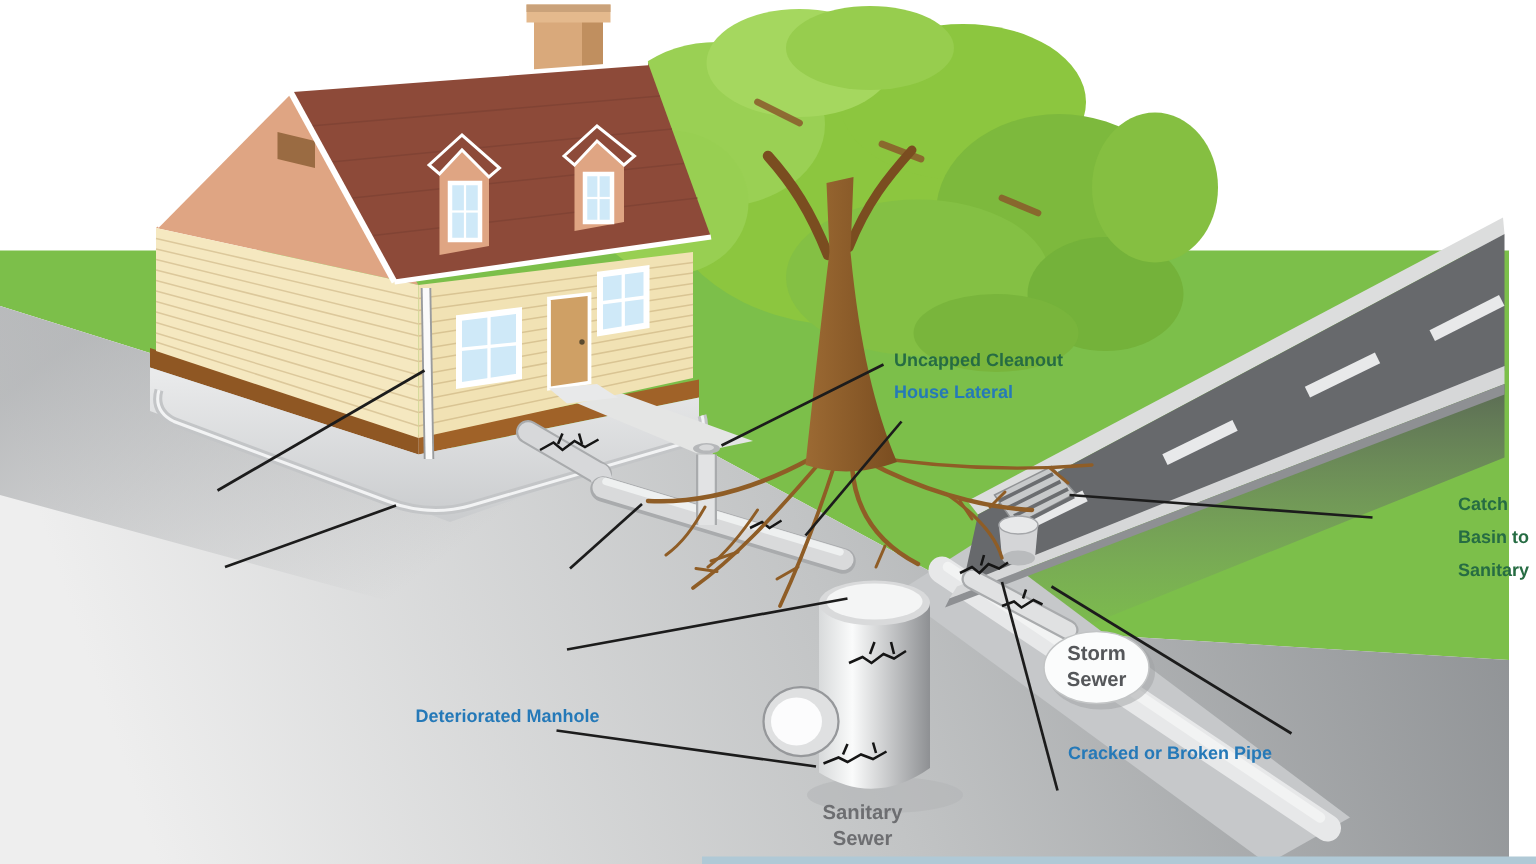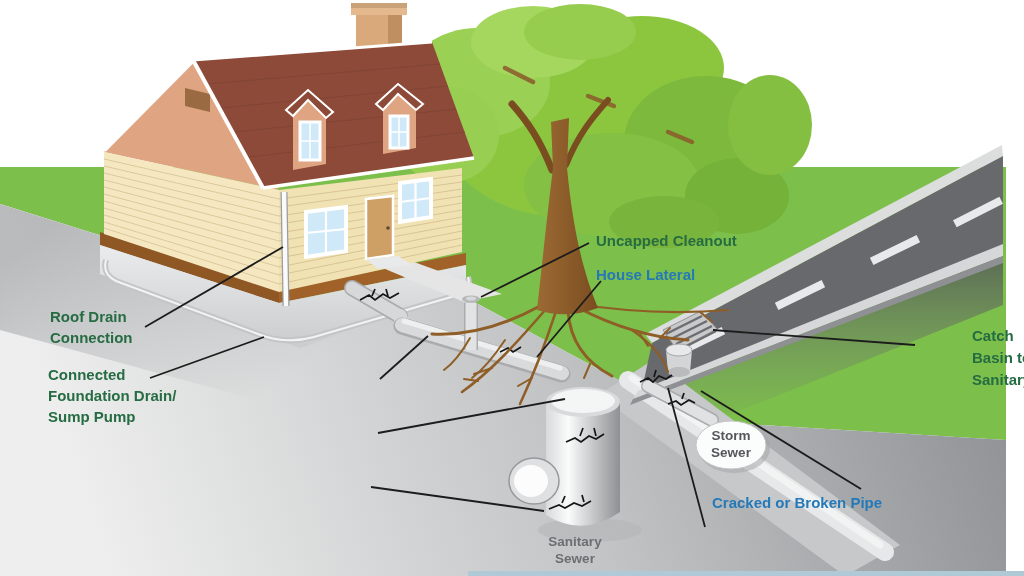--- a/index.html
+++ b/index.html
@@ -1,19 +1,19 @@
 <!DOCTYPE html>
 <html style="--label-green: #266c43; --label-blue: #2579b8; --label-gray: #6d6e71; --oval-text: #55575a; --grass: #7cbf4a; --road: #67696c; --curb: #d6d7d8; --roof: #8d4a39; --gable: #dfa583; --siding: #f5e8c0; --canopy: #8cc63f; --trunk: #8a5a2b; --leader: #1c1c1c; --underground-dark: #8b8e91; --underground-light: #eeeeee; --pipe-light: #e0e1e2; --bottom-strip: #b0c9d6;"><head>
 <meta charset="utf-8">
 <style>
   html,body{margin:0;padding:0;background:#fff;}
   .stage{position:relative;width:1024px;height:576px;background:#fff;overflow:hidden;
          font-family:"Liberation Sans",sans-serif;}
   .stage svg{position:absolute;left:0;top:0;}
-  .lbl{position:absolute;font-weight:bold;font-size:15px;line-height:21px;
+  .lbl{position:absolute;font-weight:bold;font-size:12px;line-height:21px;
        white-space:pre-line;letter-spacing:0;}
   .lbl.green{color:var(--label-green);}
   .lbl.blue{color:var(--label-blue);}
   .lbl.gray{color:var(--label-gray);}
   .lbl.ovaltext{color:var(--oval-text);}
   .lbl.lh22{line-height:22px;}
   .lbl.small{font-size:13.5px;line-height:16.5px;text-align:center;}
 </style>
 </head>
 <body>
@@ -312,27 +312,23 @@
     <line x1="589" y1="243" x2="481" y2="297"></line>
     <line x1="601" y1="281" x2="537" y2="357"></line>
     <line x1="378" y1="433" x2="565" y2="399"></line>
     <line x1="371" y1="487" x2="544" y2="511"></line>
     <line x1="915" y1="345" x2="713" y2="330"></line>
     <line x1="861" y1="489" x2="701" y2="391"></line>
     <line x1="705" y1="527" x2="668" y2="388"></line>
   </g>
 </svg>
 
-<div class="lbl green" style="left:50px;top:306px">Roof Drain
-Connection</div>
-<div class="lbl green" style="left:48px;top:364px">Connected
-Foundation Drain/
-Sump Pump</div>
 <div class="lbl green" style="left:596px;top:230px">Uncapped Cleanout</div>
-<div class="lbl blue" style="left:596px;top:264px">House Lateral</div>
+<div class="lbl blue" style="left:596px;top:251px">House Lateral</div>
+<div class="lbl blue" style="left:277px;top:467px">Deteriorated Manhole</div>
 <div class="lbl green lh22" style="left:972px;top:325px">Catch
 Basin to
 Sanitary</div>
 <div class="lbl small ovaltext" style="left:696px;top:428px;width:70px">Storm
 Sewer</div>
 <div class="lbl blue" style="left:712px;top:492px">Cracked or Broken Pipe</div>
 <div class="lbl small gray" style="left:535px;top:534px;width:80px">Sanitary
 Sewer</div>
 
 </div>

